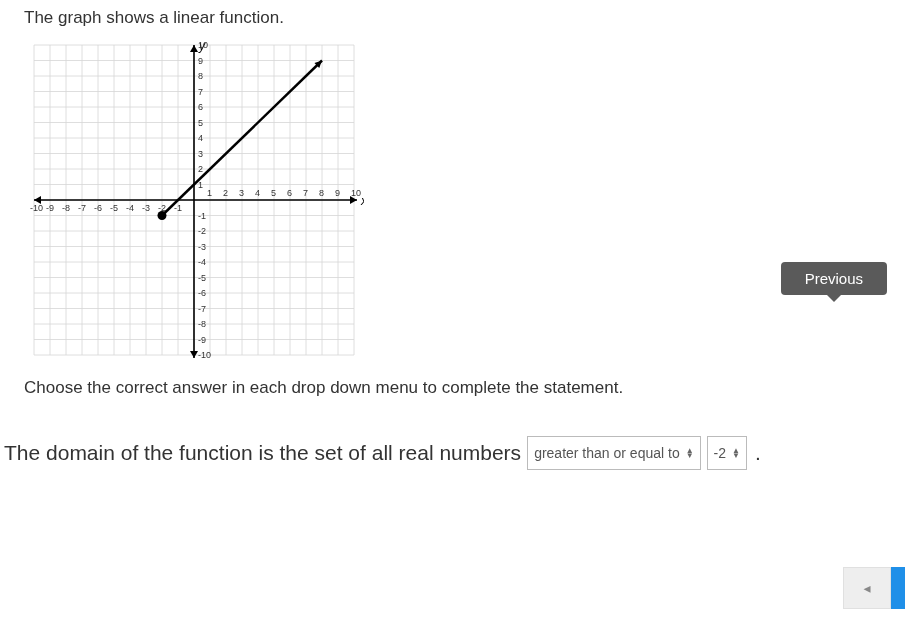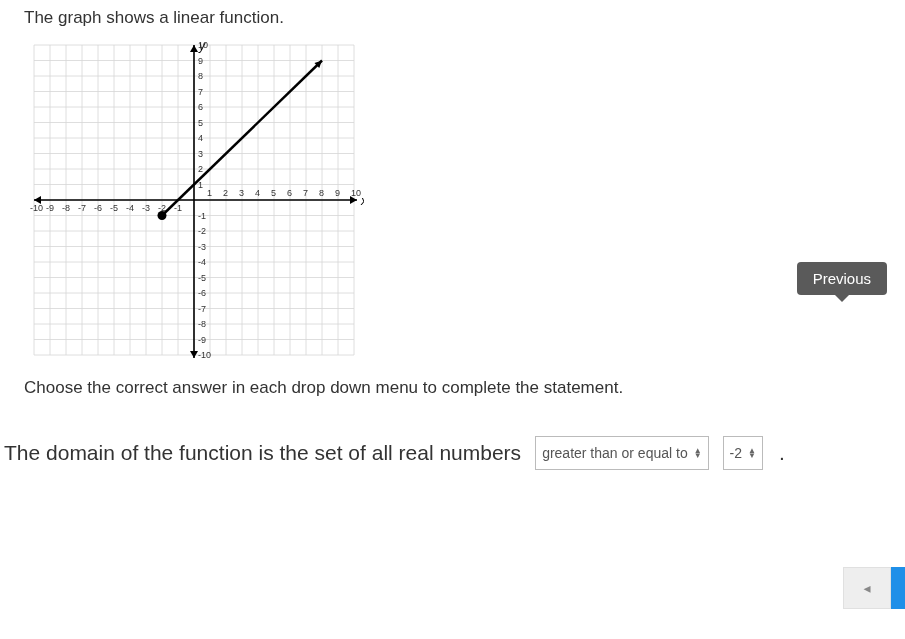--- a/index.html
+++ b/index.html
@@ -31,21 +31,21 @@
       color: #333;
       margin: 18px 0 0 24px;
     }
     .answer-line {
       font-size: 21px;
       color: #333;
       margin: 38px 0 0 4px;
       display: flex;
       align-items: center;
       flex-wrap: wrap;
-      gap: 12px;
+      gap: 4px;
     }
     .dropdown {
       display: inline-flex;
       align-items: center;
       border: 1px solid #bbb;
       background: #fff;
       font-size: 14px;
       color: #555;
       padding: 16px 6px;
       height: 28px;
@@ -64,21 +64,21 @@
       margin-left: 4px;
       font-size: 21px;
     }
     .tooltip-prev {
       position: absolute;
       right: 18px;
       top: 262px;
       background: #5a5a5a;
       color: #fff;
       font-size: 15px;
-      padding: 8px 16px;
+      padding: 8px 24px;
       border-radius: 4px;
     }
     .tooltip-prev::after {
       content: "";
       position: absolute;
       bottom: -7px;
       left: 50%;
       transform: translateX(-50%);
       border: 7px solid transparent;
       border-top-color: #5a5a5a;

